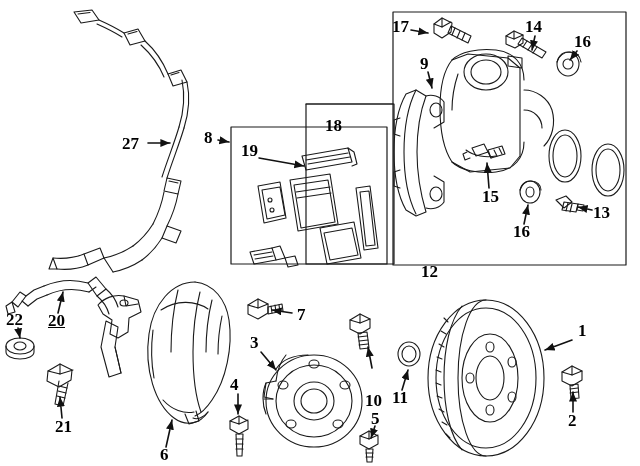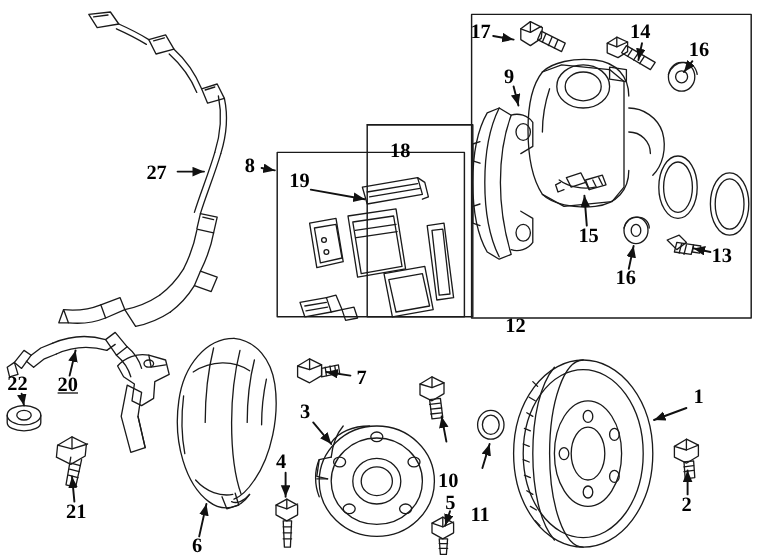--- a/index.html
+++ b/index.html
@@ -353,21 +353,21 @@
   <div class="callout" style="left:578px; top:322px;">1</div>
   <div class="callout" style="left:568px; top:412px;">2</div>
   <div class="callout" style="left:250px; top:334px;">3</div>
   <div class="callout" style="left:230px; top:376px;">4</div>
   <div class="callout" style="left:371px; top:410px;">5</div>
   <div class="callout" style="left:160px; top:446px;">6</div>
   <div class="callout" style="left:297px; top:306px;">7</div>
   <div class="callout" style="left:204px; top:129px;">8</div>
   <div class="callout" style="left:420px; top:55px;">9</div>
   <div class="callout" style="left:365px; top:368px;margin-top:24px;">10</div>
-  <div class="callout" style="left:392px; top:389px;margin-top:31px;">11</div>
+  <div class="callout" style="left:392px; top:389px;">11</div>
   <div class="callout" style="left:421px; top:263px;">12</div>
   <div class="callout" style="left:593px; top:204px;">13</div>
   <div class="callout" style="left:525px; top:18px;">14</div>
   <div class="callout" style="left:482px; top:188px;">15</div>
   <div class="callout" style="left:574px; top:33px;">16</div>
   <div class="callout" style="left:513px; top:223px;">16</div>
   <div class="callout" style="left:392px; top:18px;">17</div>
   <div class="callout" style="left:325px; top:117px;">18</div>
   <div class="callout" style="left:241px; top:142px;">19</div>
   <div class="callout" style="left:48px;  top:312px;text-decoration:underline;">20</div>

